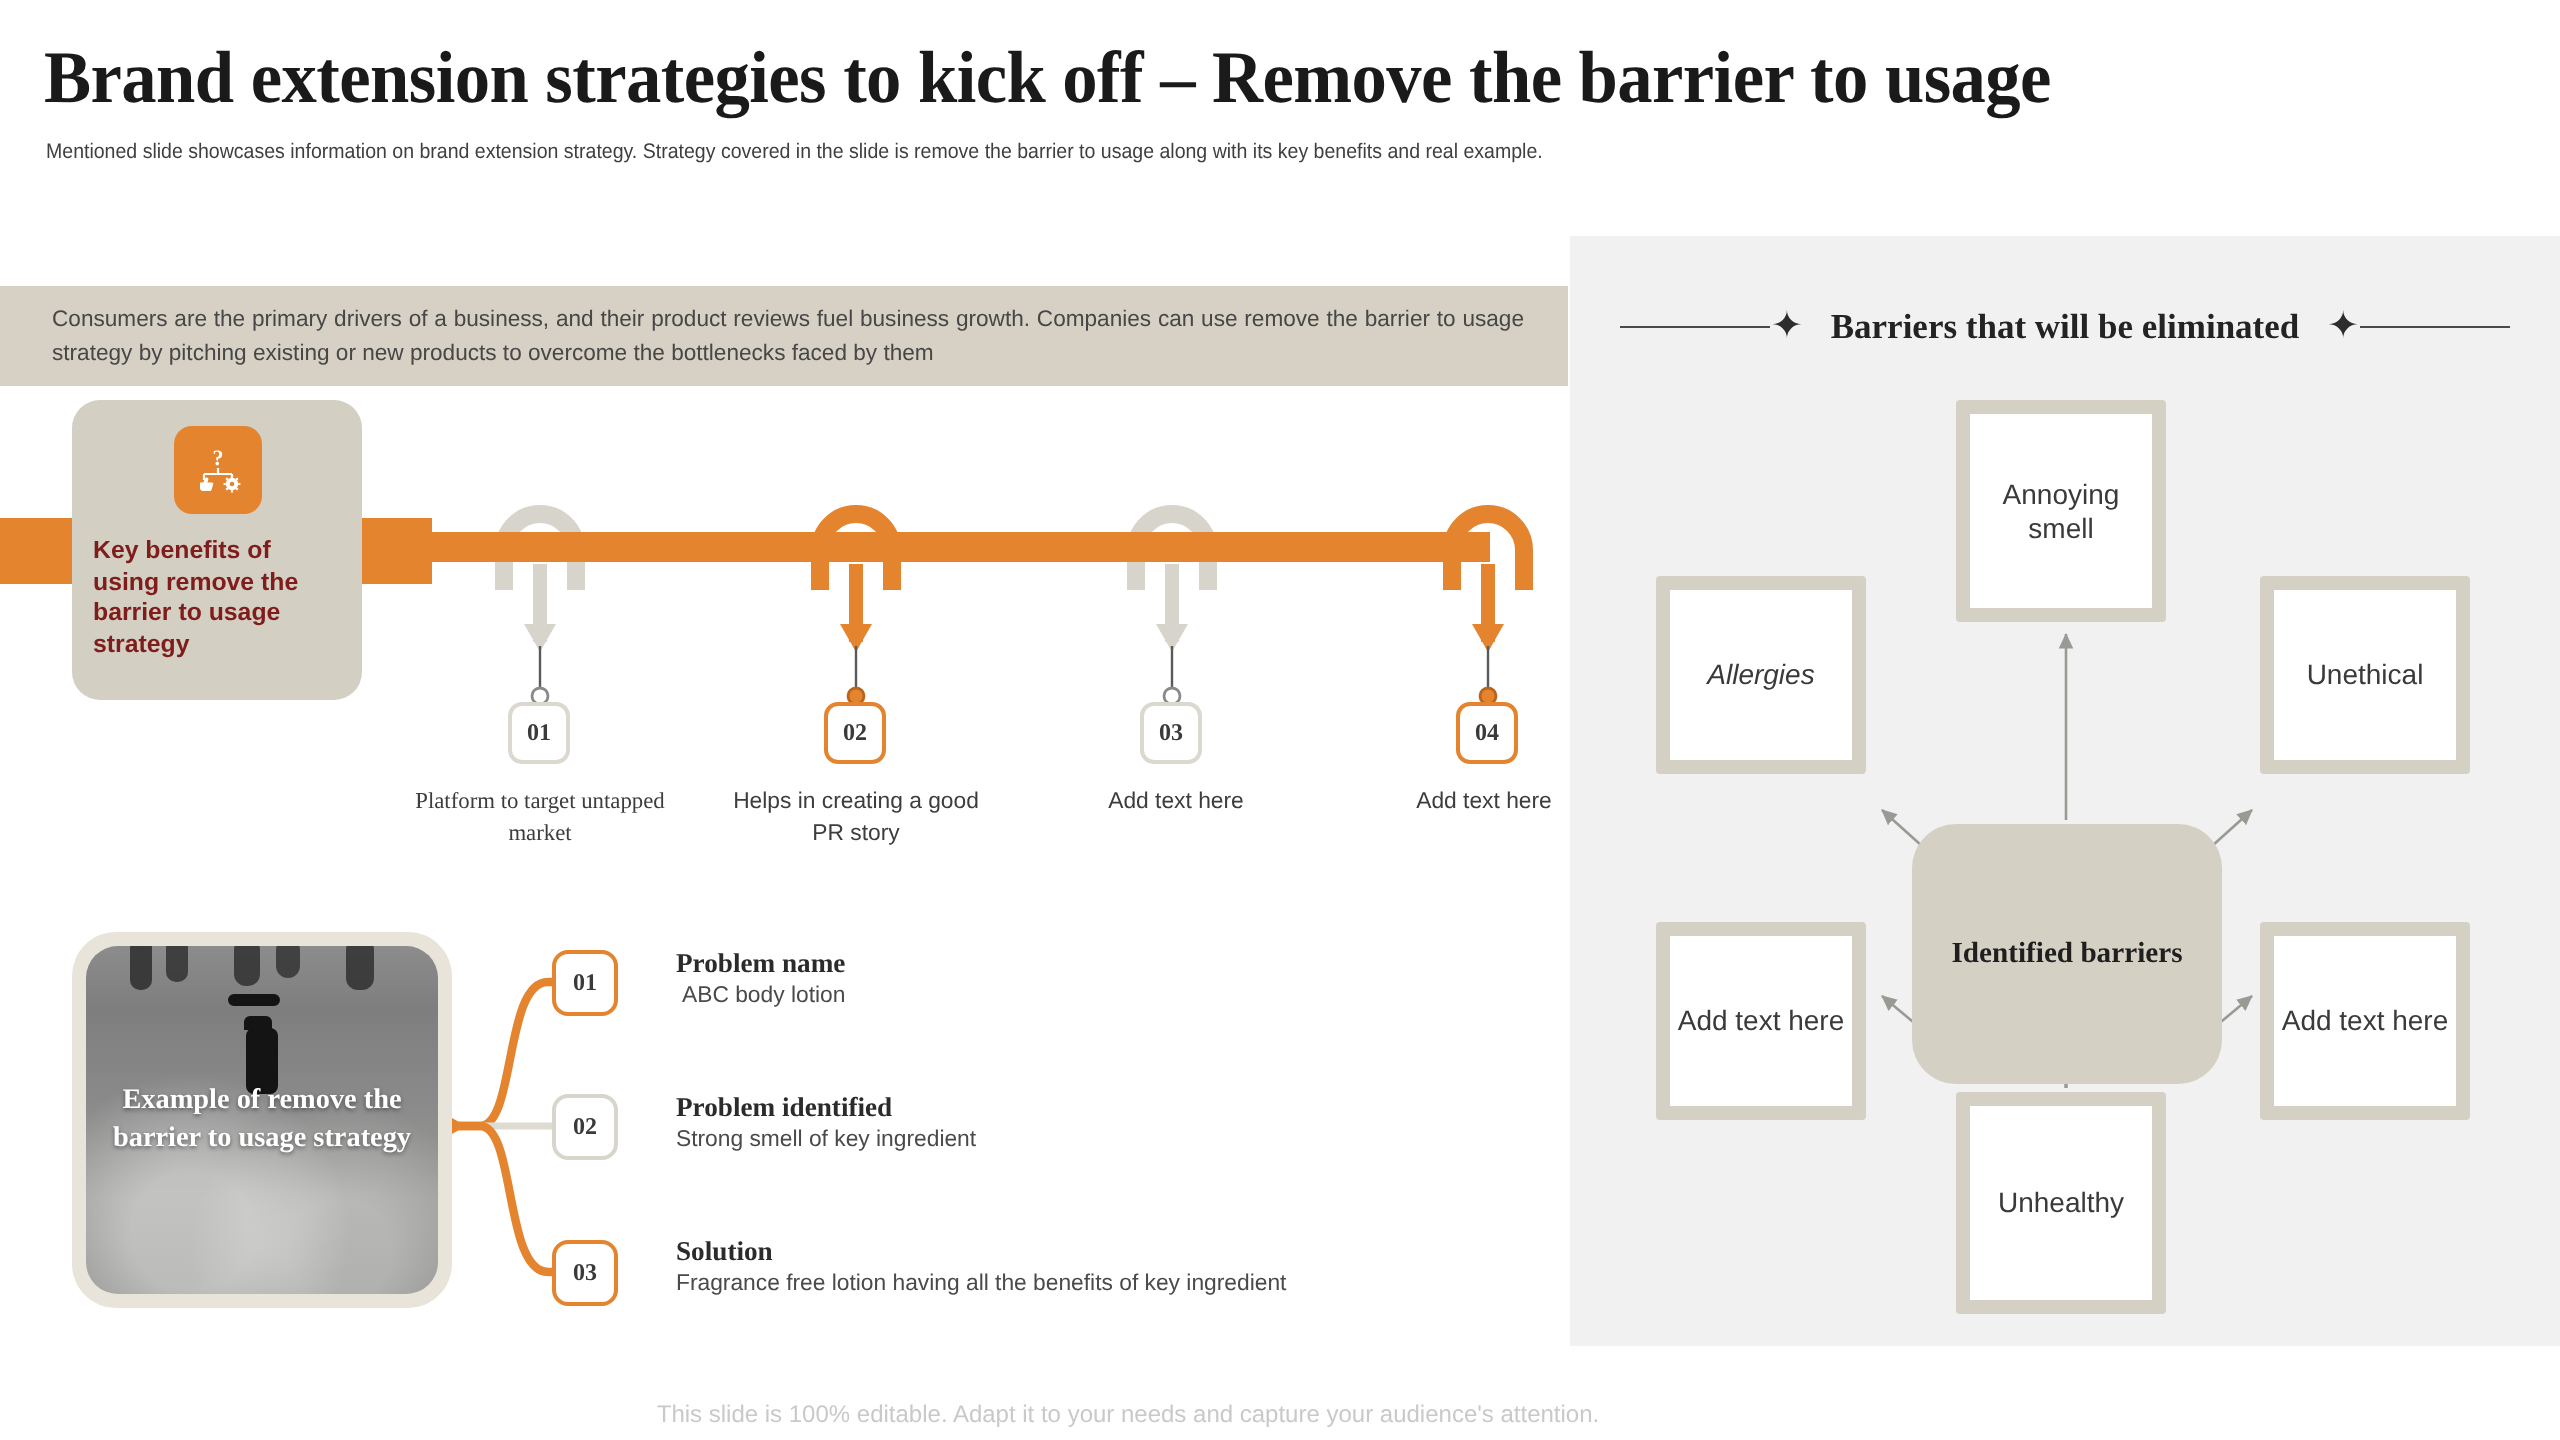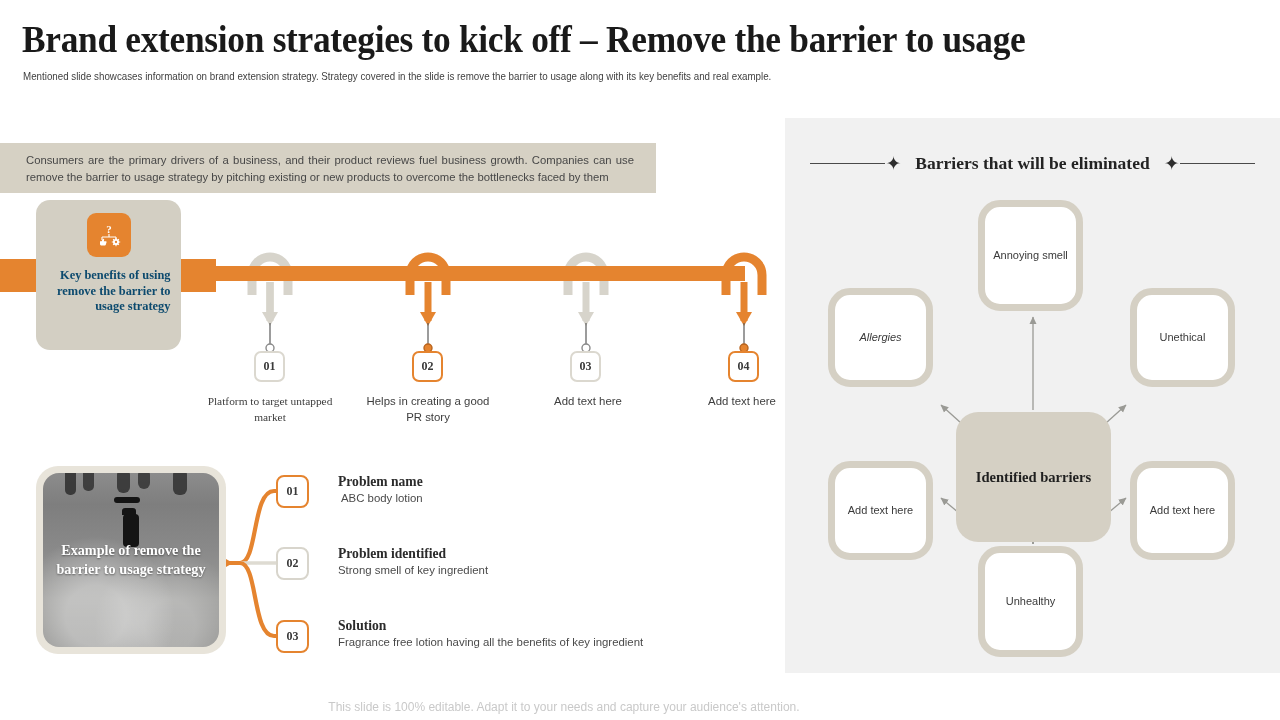--- a/index.html
+++ b/index.html
@@ -34,21 +34,21 @@
     color: #3f3f3f;
     white-space: nowrap;
     transform: scaleX(0.93);
     transform-origin: left center;
   }
 
   
   .intro-banner {
     position: absolute;
     left: 0; top: 143px;
-    width: 656px; height: 50px;
+    width: 784px; height: 50px;
     background: #d6d1c4;
     padding: 9px 22px 0 26px;
     font-size: 11.3px;
     line-height: 16.5px;
     color: #474747;
     text-align: justify;
   }
 
   
   .spine-left {
@@ -80,26 +80,26 @@
   .kb-icon {
     width: 44px; height: 44px;
     margin-top: 13px;
     background: #e5842f;
     border-radius: 9px;
     display: flex; align-items: center; justify-content: center;
   }
   .kb-title {
     margin-top: 11px;
     width: 124px;
-    font-family: Liberation Serif, serif;
+    font-family: Liberation Sans, sans-serif;
     font-size: 12.4px;
     font-weight: 700;
     line-height: 15.5px;
-    color: #0c4a6e;
-    text-align: right;
+    color: #7f1d1d;
+    text-align: left;
   }
 
   
   .tl-svg { position: absolute; left: 0; top: 190px; width: 784px; height: 250px; z-index: 5; }
   .tl-svg-front { position: absolute; left: 0; top: 190px; width: 784px; height: 250px; z-index: 7; pointer-events: none; }
 
   .num-box {
     position: absolute;
     width: 31px; height: 31px;
     border-radius: 7px;
@@ -218,23 +218,23 @@
     display: flex; align-items: center; justify-content: center;
     font-family: "Liberation Serif", serif;
     font-size: 14.6px; font-weight: 700; line-height: 20px;
     color: #1f1f1f; text-align: center;
   }
   .dg-node {
     position: absolute;
     width: 105px; height: 99px;
     background: #ffffff;
     border: 7px solid #d5d0c4;
-    border-radius: 22px;
-    display: flex; align-items: center; justify-content: center;
-    font-size: 11px; line-height: 16.5px; color: #3a3a3a;
+    border-radius: 2px;
+    display: flex; align-items: center; justify-content: center;
+    font-size: 14px; line-height: 16.5px; color: #3a3a3a;
     text-align: center;
   }
   .n-top   { left: 193px; top: 20px;  width: 105px; height: 111px; }
   .n-left  { left: 43px;  top: 108px; font-style: italic; }
   .n-right { left: 345px; top: 108px; }
   .n-bl    { left: 43px;  top: 281px; }
   .n-br    { left: 345px; top: 281px; }
   .n-bot   { left: 193px; top: 366px; width: 105px; height: 111px; }
 
   .footer {

